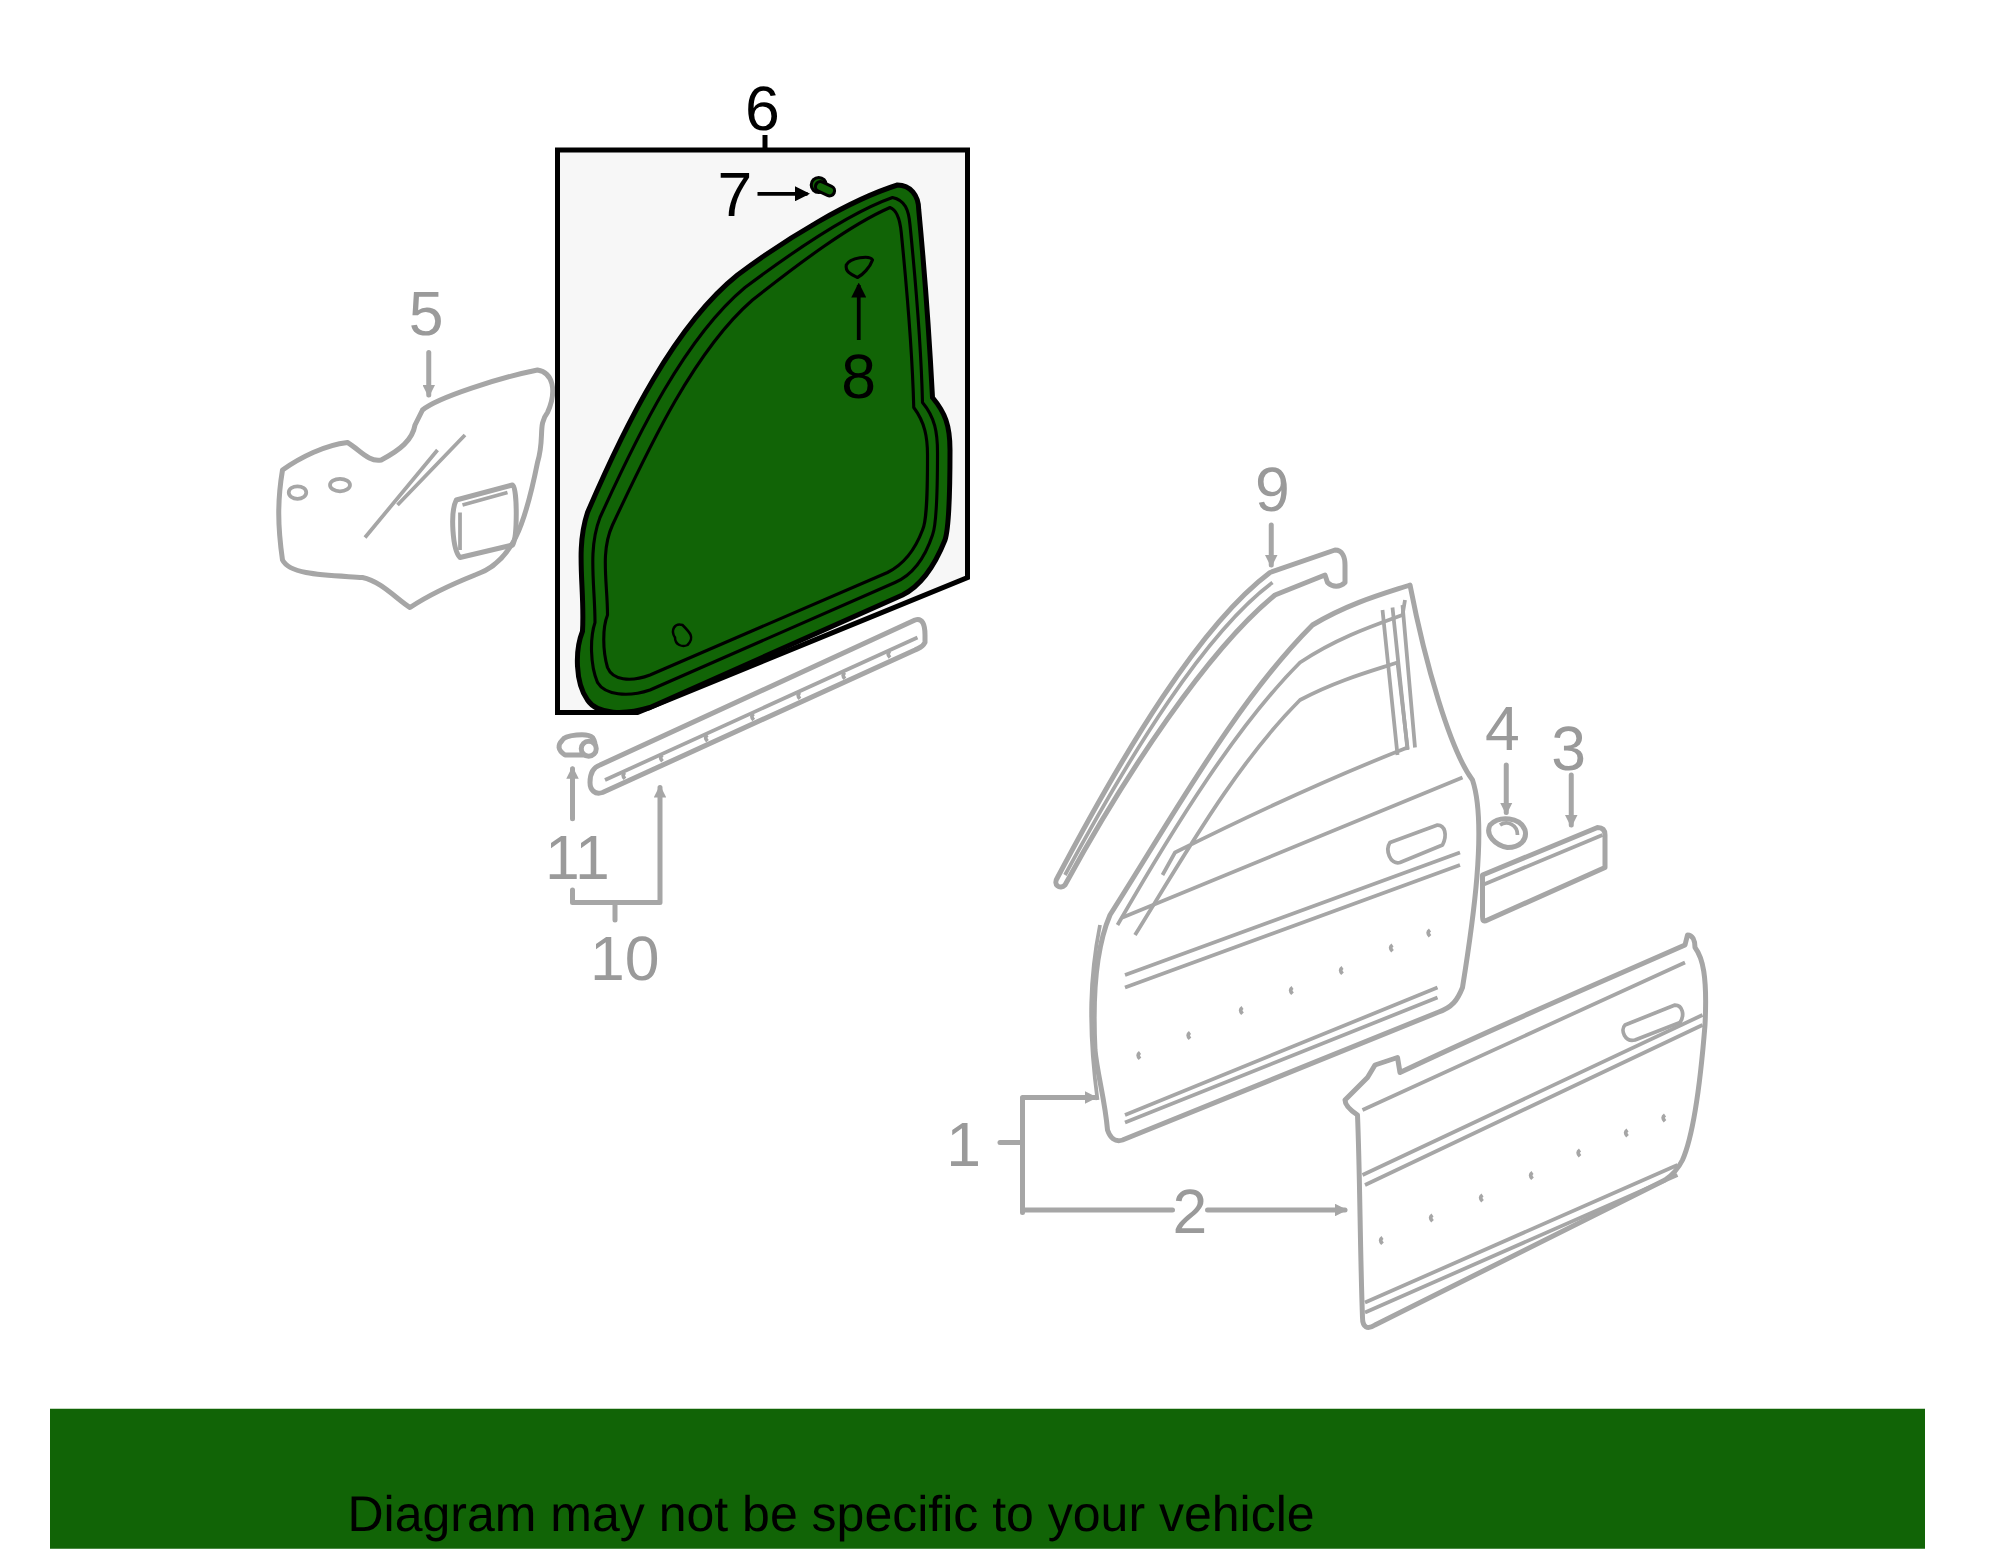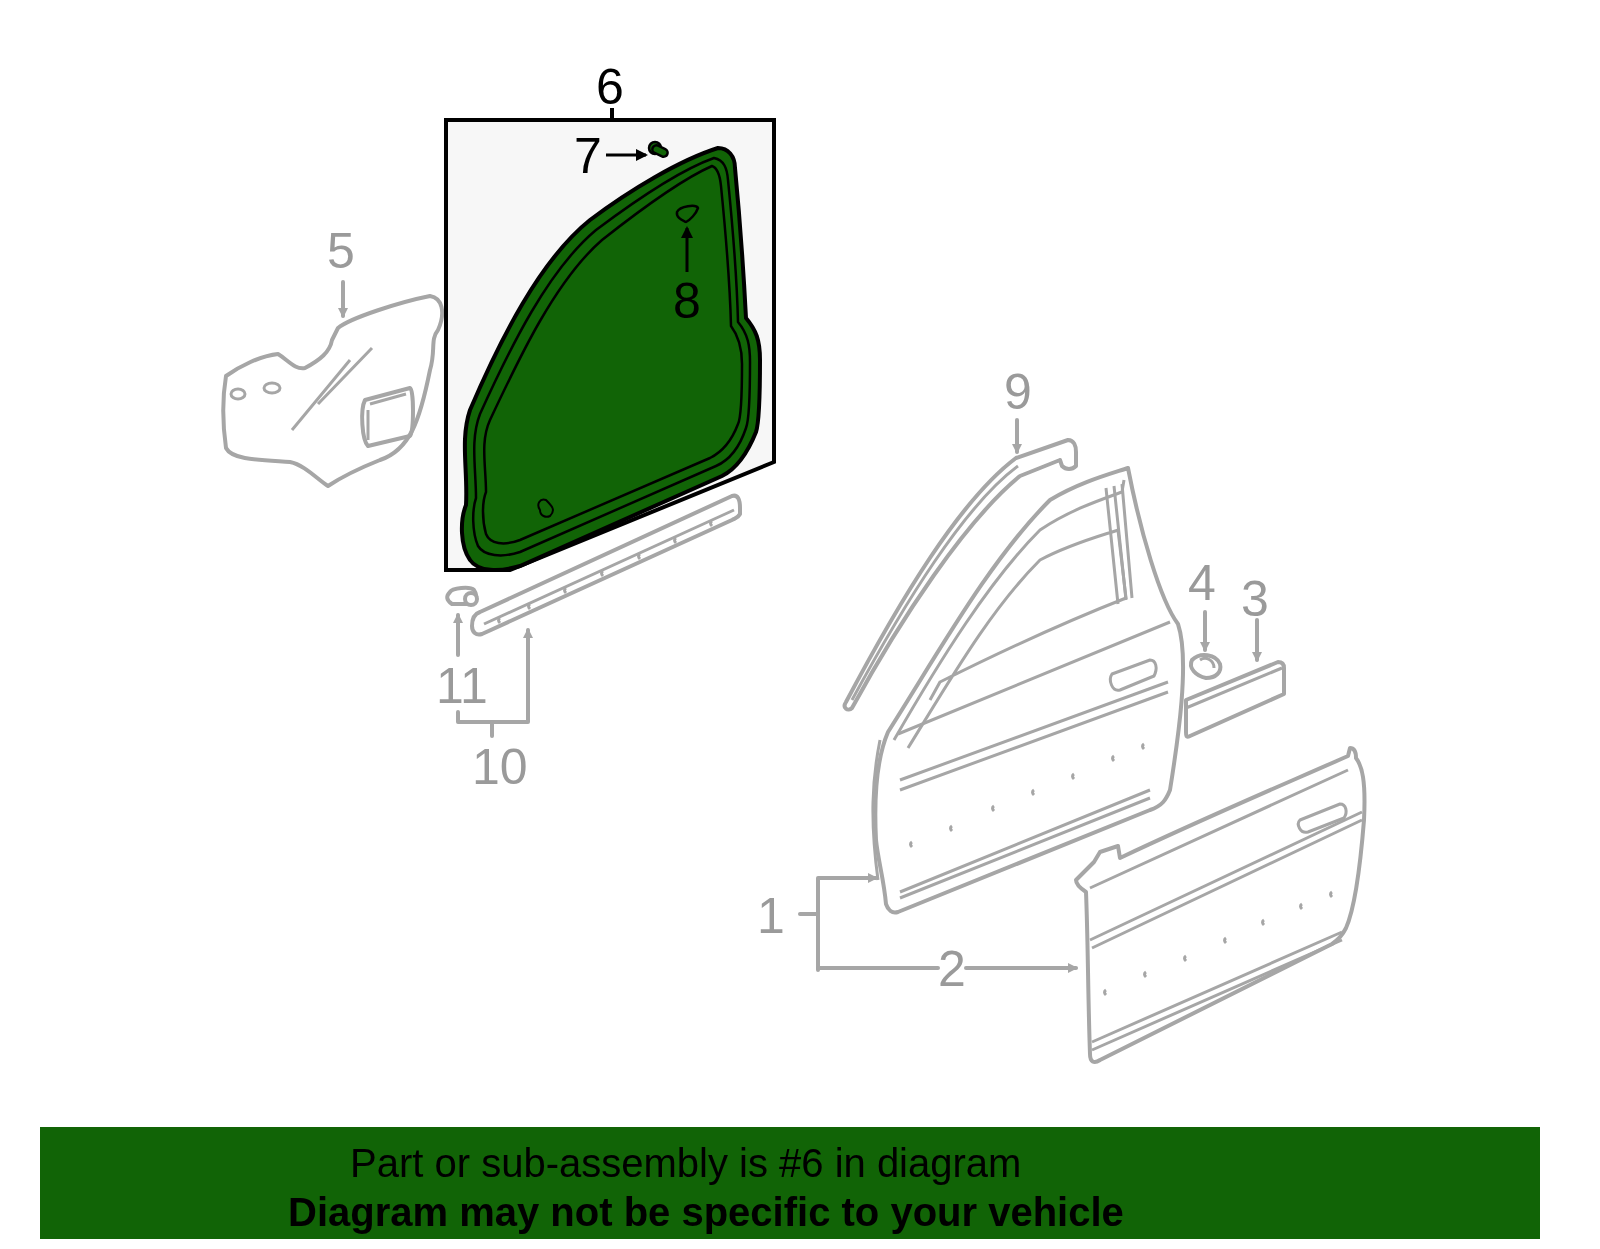--- a/index.html
+++ b/index.html
@@ -11,21 +11,21 @@
   .gray { fill:none; stroke:#a6a6a6; stroke-width:4; stroke-linejoin:round; stroke-linecap:round; }
   .grayf { fill:#ffffff; stroke:#a6a6a6; stroke-width:4; stroke-linejoin:round; }
   .grayl { fill:none; stroke:#a6a6a6; stroke-width:3; }
   .blk { fill:none; stroke:#000000; stroke-width:4; stroke-linejoin:round; }
   .banner {
     position:absolute; left:40px; top:1127px; width:1500px; height:112px;
     background:#116406; color:#000000; text-align:left;
   }
   .banner .line { position:absolute; font-size:40px; line-height:44px; white-space:nowrap; }
   .banner .l1 { left:310px; top:14px; }
-  .banner .l2 { left:248px; top:63px;font-weight:bold; }
+  .banner .l2 { left:238px; top:63px; }
 </style>
 </head>
 <body>
 
 <svg id="diagram" viewBox="0 0 1600 1249" xmlns="http://www.w3.org/2000/svg">
   <defs>
     <marker id="arrG" markerWidth="10" markerHeight="10" refX="8" refY="5" orient="auto" markerUnits="userSpaceOnUse">
       <path d="M0,0 L10,5 L0,10 Z" fill="#a6a6a6"></path>
     </marker>
     <marker id="arrK" markerWidth="12" markerHeight="12" refX="10" refY="6" orient="auto" markerUnits="userSpaceOnUse">
@@ -173,15 +173,14 @@
     <path class="gray" d="M818,970 L818,878 L876,878" marker-end="url(#arrG)"></path>
   </g>
   <g>
     <path class="gray" d="M818,968 L938,968"></path>
     <text class="callout dim" x="938" y="986">2</text>
     <line class="gray" x1="966" y1="968" x2="1076" y2="968" marker-end="url(#arrG)"></line>
   </g>
 </svg>
 
 <div class="banner">
-  <div class="line l1">Part or sub-assembly is #6 in diagram</div>
   <div class="line l2">Diagram may not be specific to your vehicle</div>
 </div>
 
 </body></html>

